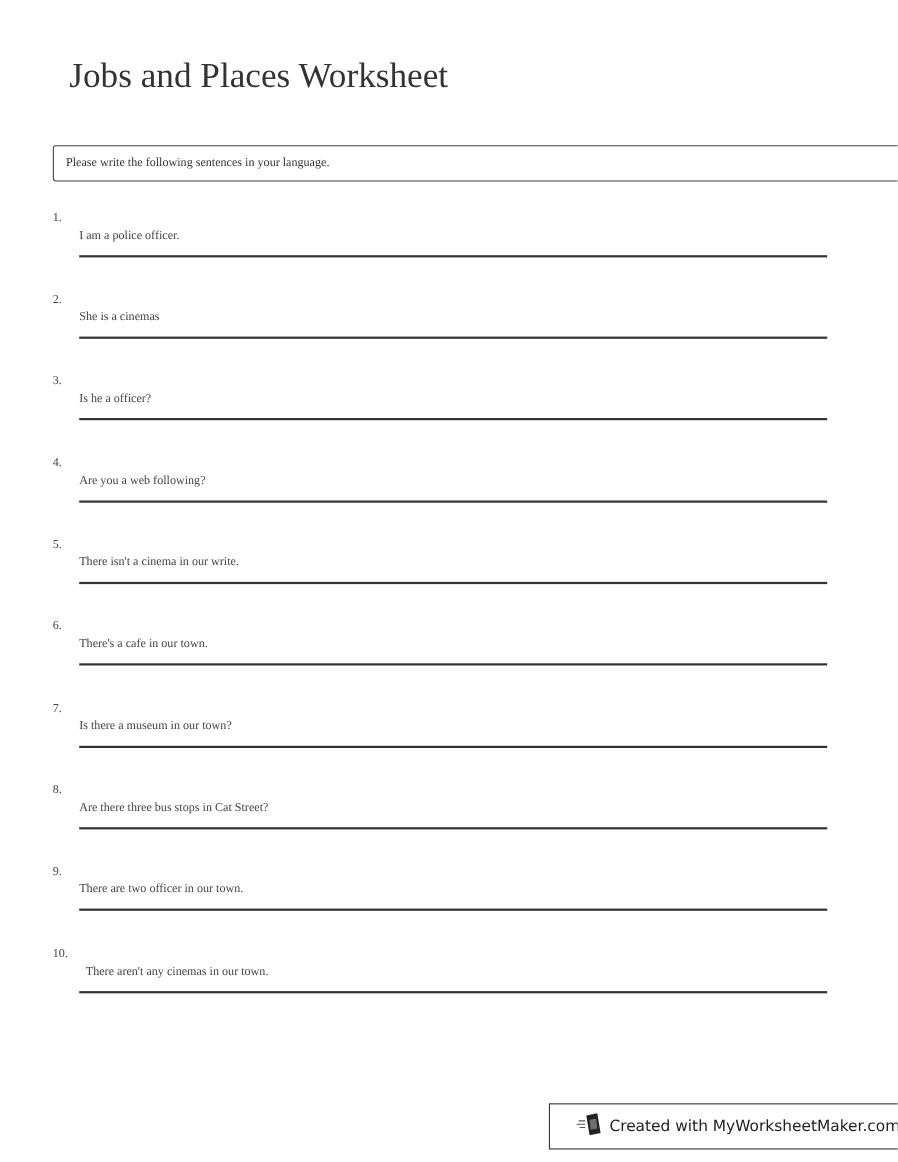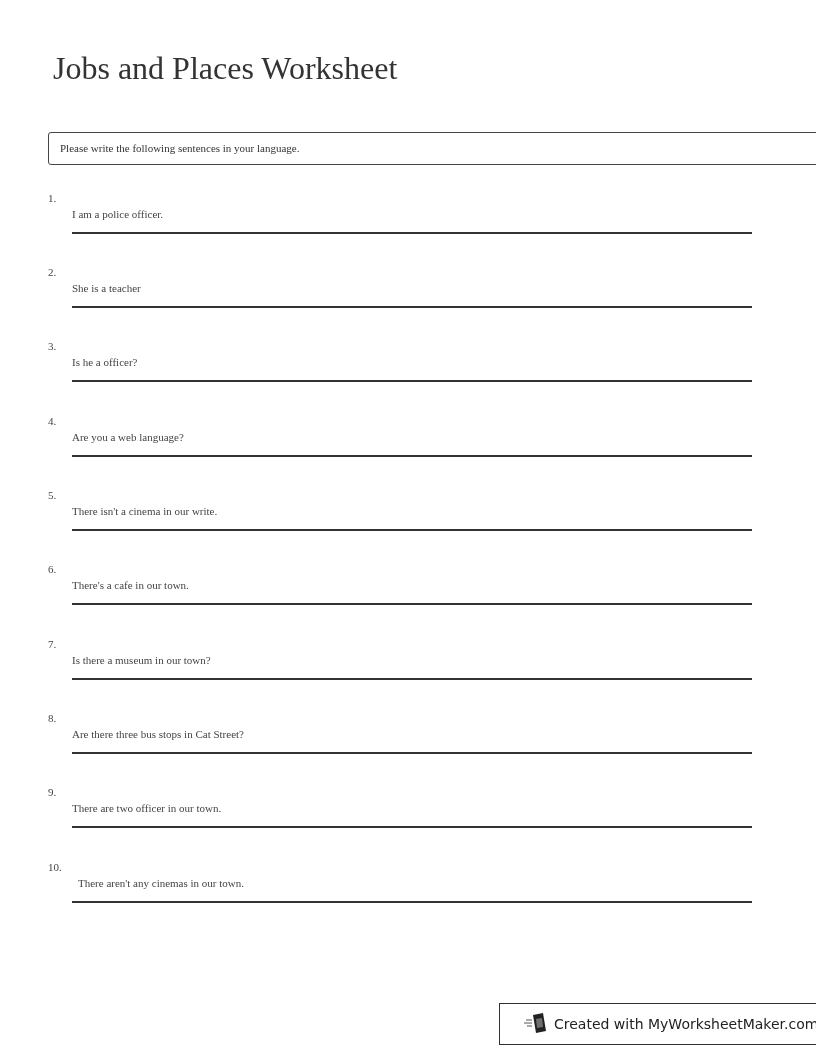--- a/index.html
+++ b/index.html
@@ -1,17 +1,17 @@
 <!DOCTYPE html>
 <html><head>
 <meta charset="utf-8">
 <style>
   html, body { margin: 0; padding: 0; background: #ffffff; }
   body { width: 816px; height: 1056px; position: relative; font-family: "Liberation Serif", serif; color: #333; overflow: hidden; }
-  .title { position: absolute; left: 53px; top: 50px; font-size: 32px; color: #333; font-weight: normal; margin: 0; }
+  .title { position: absolute; left: 63px; top: 50px; font-size: 32px; color: #333; font-weight: normal; margin: 0; }
   .instructions { position: absolute; left: 48px; top: 132px; width: 784px; height: 33px; border: 1px solid #444; border-radius: 3px; box-sizing: border-box; font-size: 11px; line-height: 31px; padding-left: 11px; color: #333; }
   .q { position: absolute; left: 48px; width: 710px; font-size: 11px; color: #444; }
   .q .num { position: absolute; left: 0; top: 0; }
   .q .text { position: absolute; left: 24px; top: 16px; white-space: nowrap; }
   .q.ten .text { left: 30px; }
   .q .line { position: absolute; left: 24px; top: 40px; width: 680px; height: 2px; background: #333; }
   .footer { position: absolute; left: 499px; top: 1003px; width: 347px; height: 42px; border: 1px solid #333; box-sizing: border-box; display: flex; align-items: center; padding-left: 24px; font-family: "DejaVu Sans", sans-serif; font-size: 14px; color: #222; }
   .footer svg { margin-right: 6px; }
 </style>
 </head>
@@ -21,31 +21,31 @@
 
 <div class="instructions">Please write the following sentences in your language.</div>
 
 <div class="q" style="top:192px">
   <span class="num">1.</span>
   <span class="text">I am a police officer.</span>
   <div class="line"></div>
 </div>
 <div class="q" style="top:266px">
   <span class="num">2.</span>
-  <span class="text">She is a teacher</span>
+  <span class="text">She is a cinemas</span>
   <div class="line"></div>
 </div>
 <div class="q" style="top:340px">
   <span class="num">3.</span>
   <span class="text">Is he a officer?</span>
   <div class="line"></div>
 </div>
 <div class="q" style="top:415px">
   <span class="num">4.</span>
-  <span class="text">Are you a web language?</span>
+  <span class="text">Are you a web following?</span>
   <div class="line"></div>
 </div>
 <div class="q" style="top:489px">
   <span class="num">5.</span>
   <span class="text">There isn't a cinema in our write.</span>
   <div class="line"></div>
 </div>
 <div class="q" style="top:563px">
   <span class="num">6.</span>
   <span class="text">There's a cafe in our town.</span>

